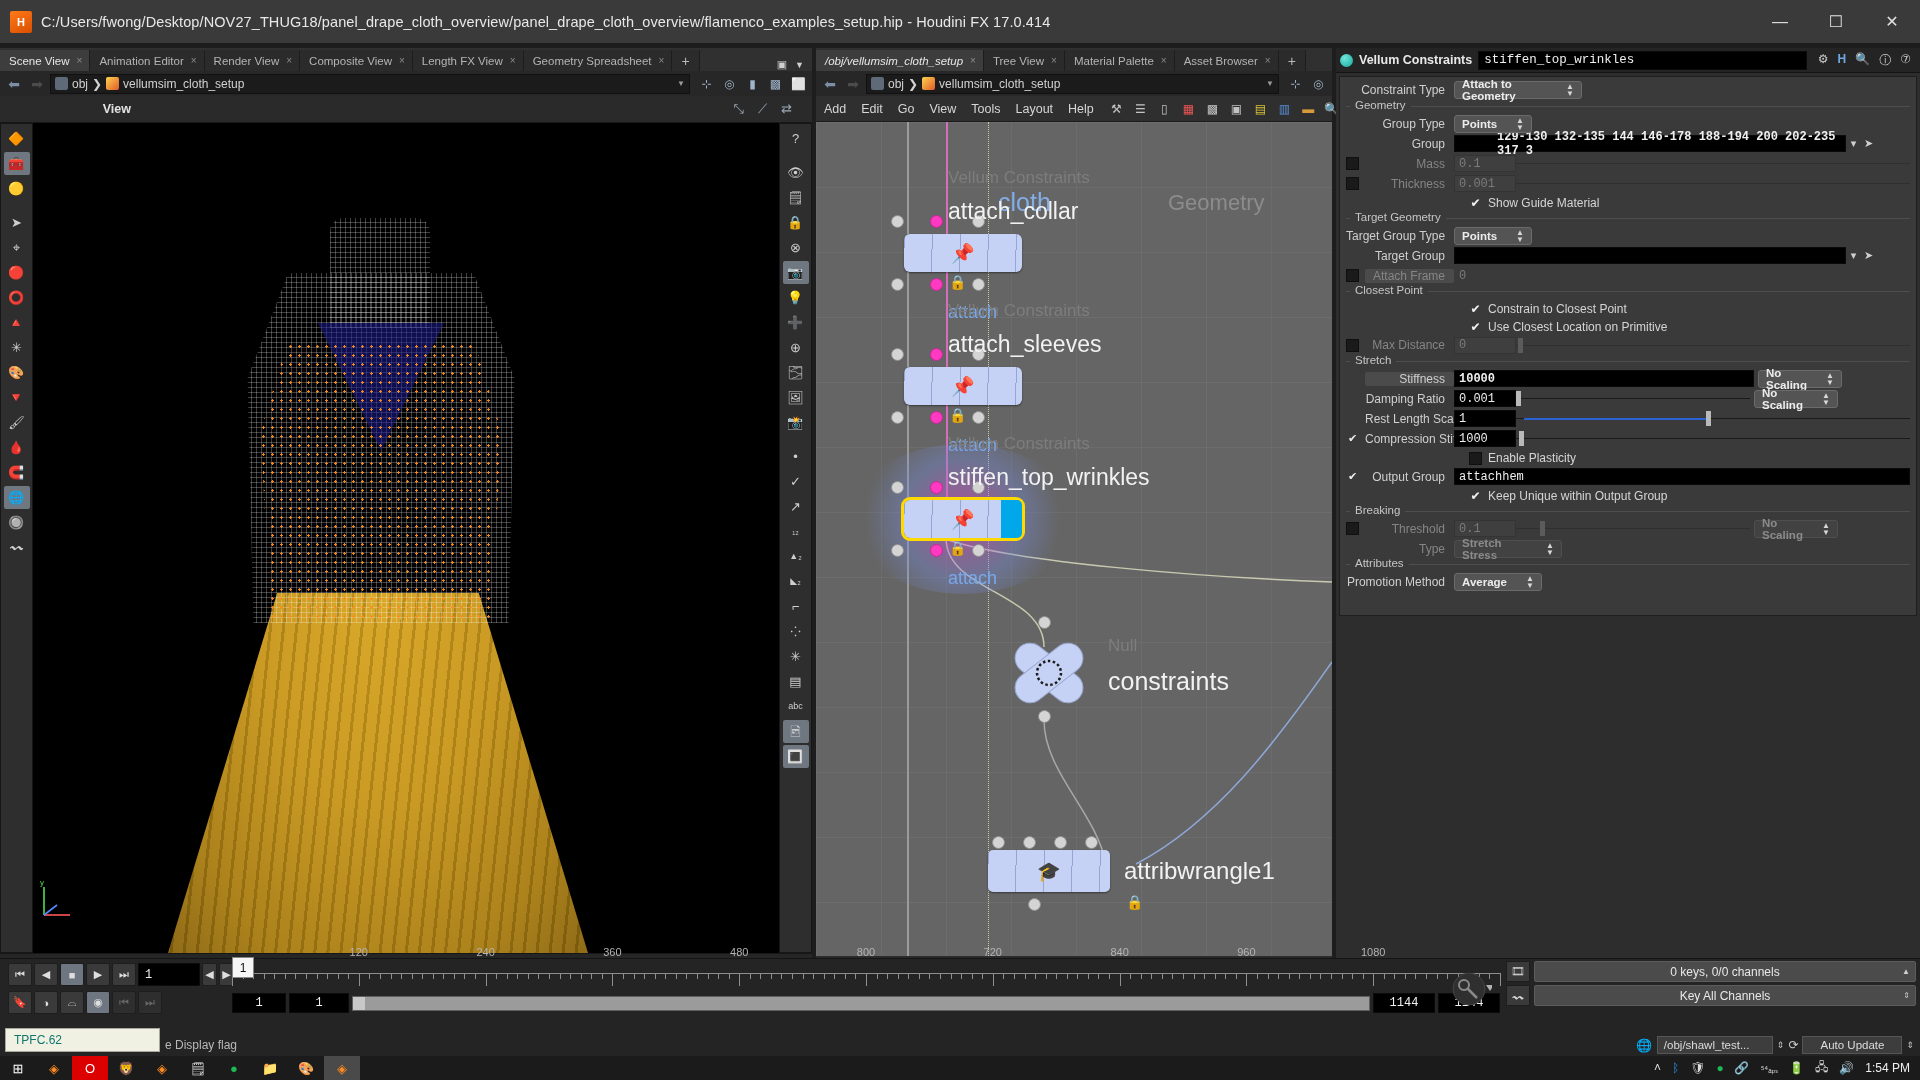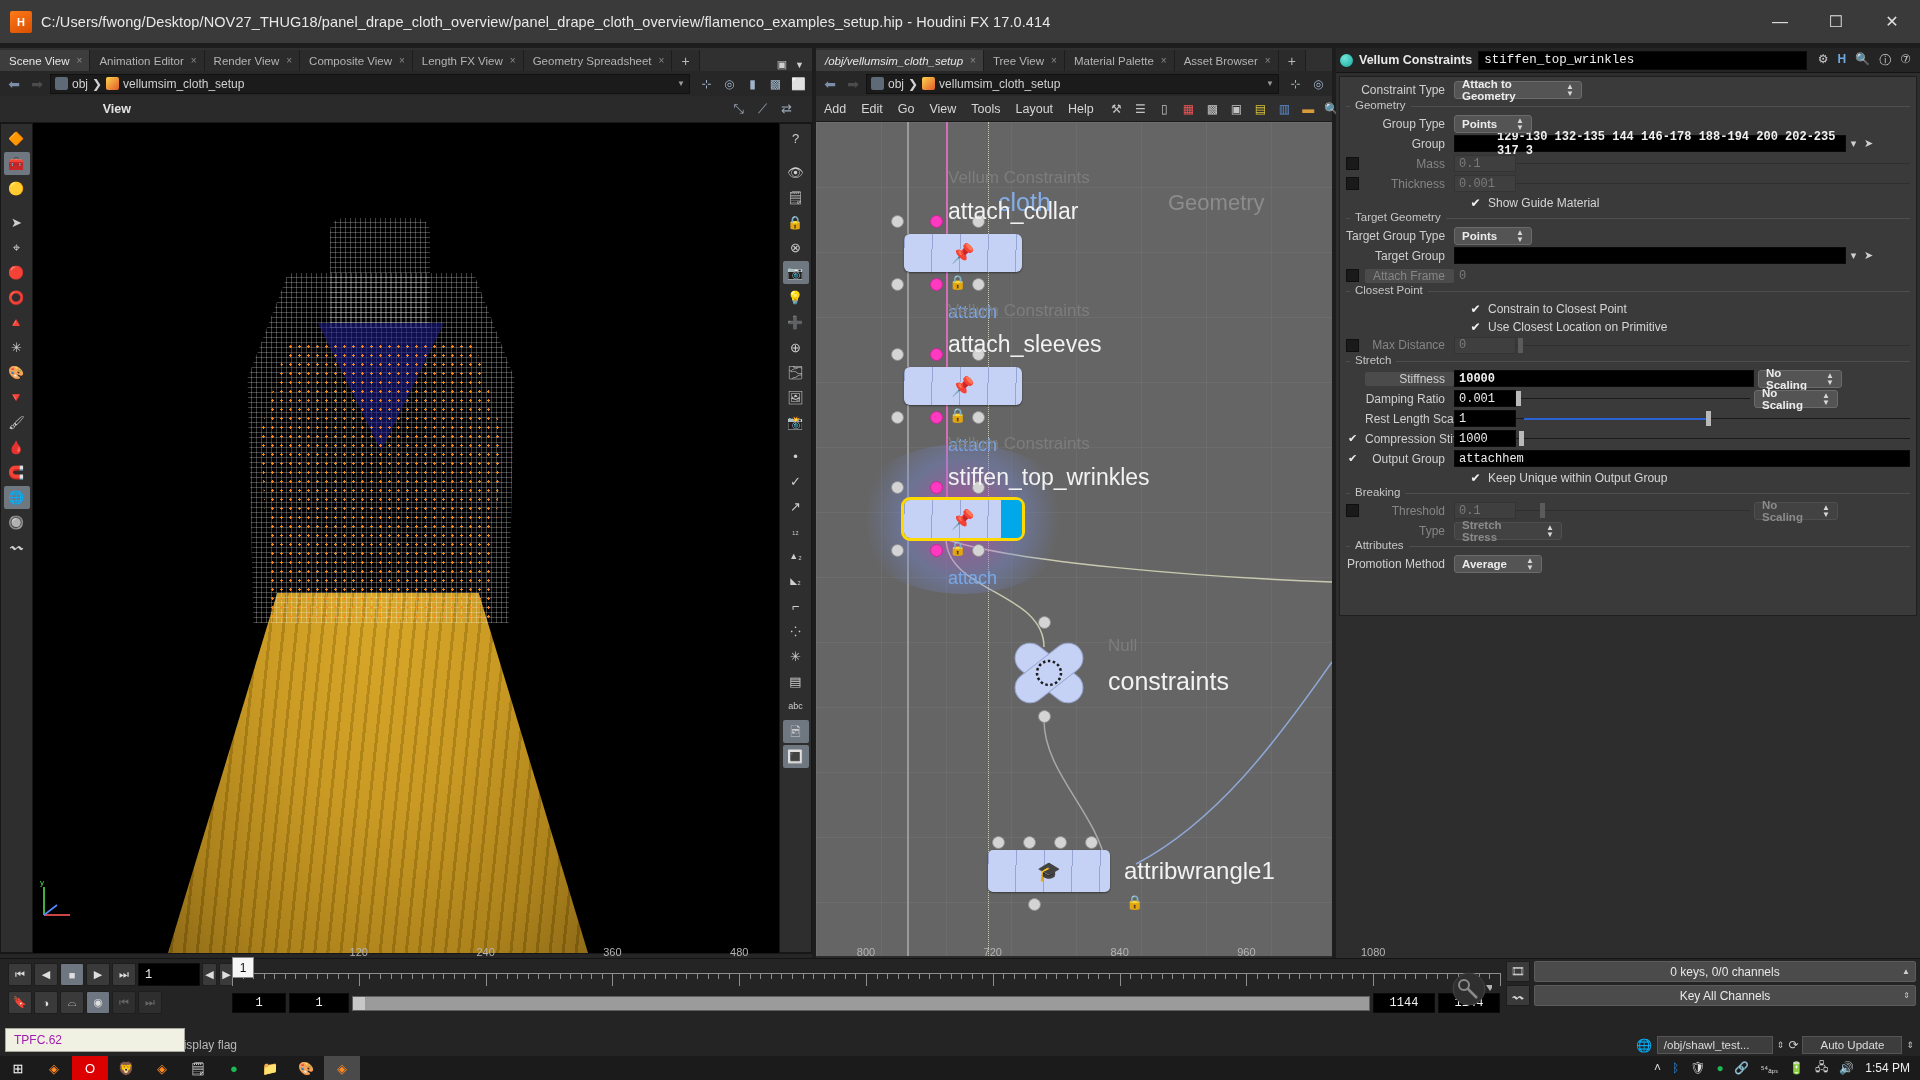--- a/index.html
+++ b/index.html
@@ -224,22 +224,22 @@
   .kfield{ flex:1; height:21px; background:#4b4b4b; border:1px solid #5c5c5c;
     border-radius:2px; display:flex; align-items:center; justify-content:center;
     font-size:12px; color:#e8e8e8; position:relative; }
   .kfield .sp{ position:absolute; right:5px; font-size:8px; color:#d0d0d0; }
   .keyknob{ width:46px;height:40px; display:flex;align-items:center;
     justify-content:center; }
 
   
   #statusbar{ position:absolute; left:0; top:1034px; width:1920px; height:22px;
     background:#242424; display:flex; align-items:center; }
-  .tooltip{ position:absolute; left:5px; top:1028px; width:180px; height:24px;
-    background:#f1f1e3; color:#a21caf; font-size:12px; display:flex;
+  .tooltip{ position:absolute; left:5px; top:1028px; width:155px; height:24px;
+    background:#f1f1e3; color:#0f766e; font-size:12px; display:flex;
     align-items:center; padding-left:8px; border:1px solid #a8a8a0; z-index:30;}
   .sb-msg{ margin-left:165px; font-size:12px; color:#b8b8b8; }
   .sb-right{ margin-left:auto; display:flex; align-items:center; gap:4px;
     padding-right:6px; }
   .sb-sel{ height:18px; background:#3d3d3d; border:1px solid #555;
     display:flex;align-items:center;padding:0 6px; font-size:11.5px;color:#dcdcdc;}
 
   
   #taskbar{ position:absolute; left:0; top:1056px; width:1920px; height:24px;
     background:#1b1b1b; display:flex; align-items:center; }
@@ -814,20 +814,24 @@
           </div>
         </div>
         <div class="row">
           <span class="chk" style="background:none;border:none;">✔</span>
           <span class="lbl" style="width:89px;">Compression Stiff...</span>
           <div class="fld" style="width:62px;">1000</div>
           <div class="slider" style="flex:1;">
             <div class="strack"></div>
               <div class="shandle" style="left:3px;"></div>
           </div>
+        </div>
+        <div class="cbrow">
+          <span class="tick box"></span>
+          <span class="txt">Enable Plasticity</span>
         </div>
         <div class="row">
           <span class="chk" style="background:none;border:none;">✔</span>
           <span class="lbl" style="width:89px;">Output Group</span>
           <div class="fld" style="flex:1;font-weight:normal;">attachhem</div>
         </div>
         <div class="cbrow">
           <span class="tick">✔</span>
           <span class="txt">Keep Unique within Output Group</span>
         </div>

